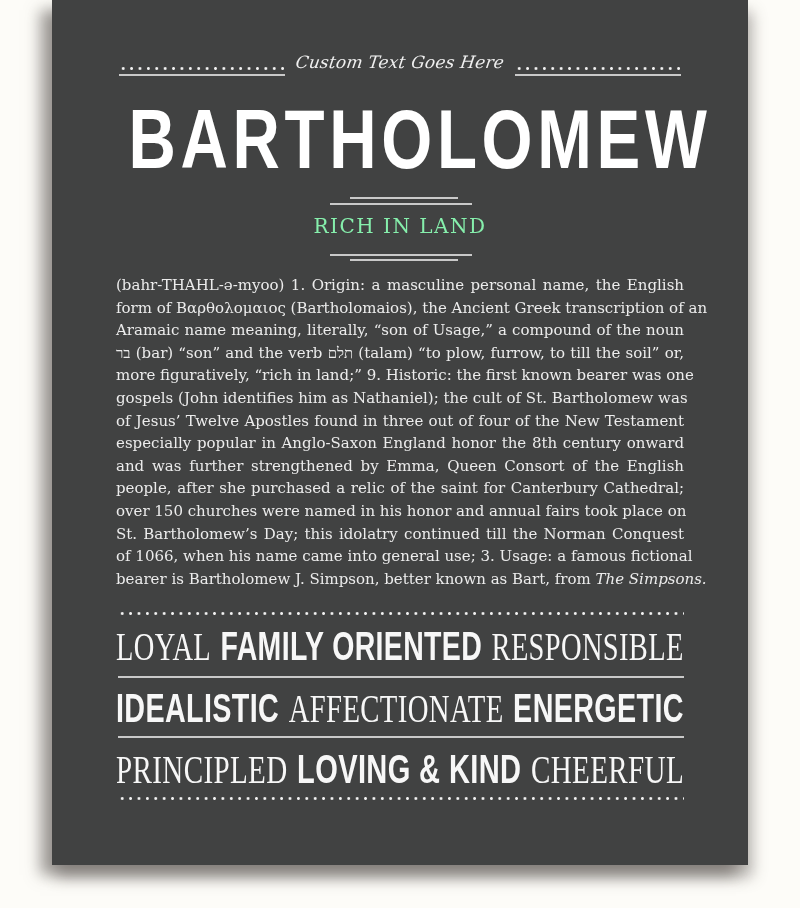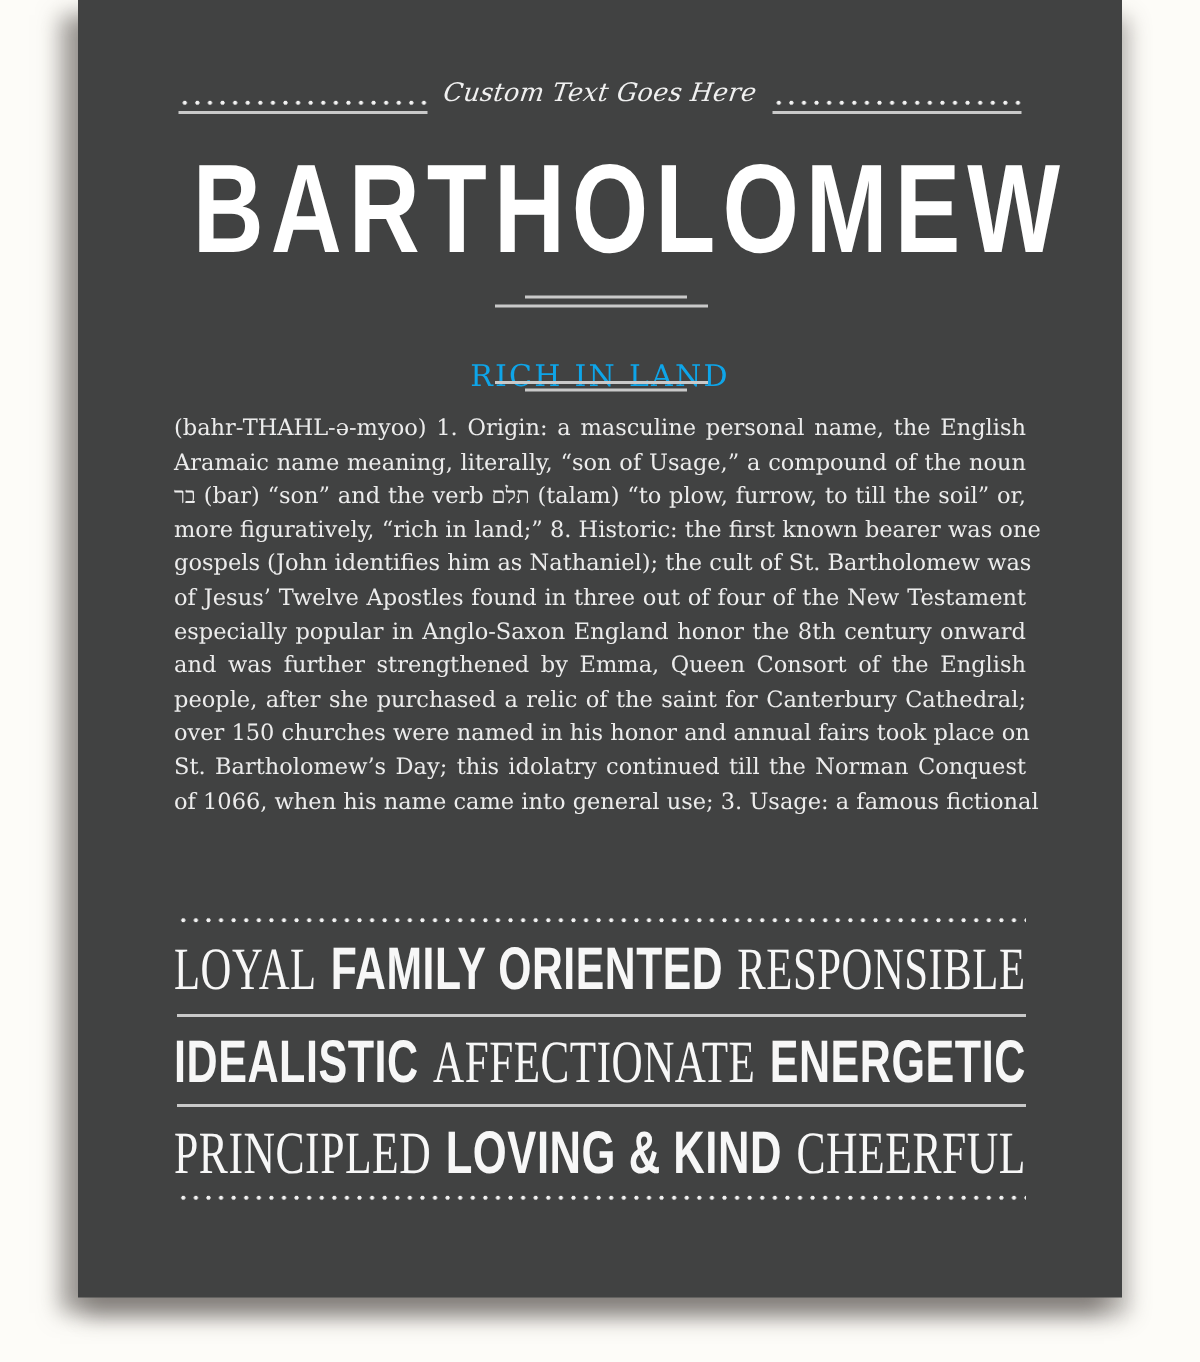--- a/index.html
+++ b/index.html
@@ -6,21 +6,21 @@
   body { width:800px; height:908px; background:#fdfcf8; position:relative; overflow:hidden; font-family:"DejaVu Serif", serif; }
   .poster {
     position:absolute; left:52px; top:0; width:696px; height:865px;
     background:#414242;
     box-shadow: -12px 10px 14px rgba(90,84,80,0.55), 4px 12px 14px rgba(90,84,80,0.45);
   }
   .dots { position:absolute; height:5px; background-image: radial-gradient(circle, #f2f2f2 1.2px, transparent 1.6px); background-size:8.4px 5px; background-repeat:repeat-x; }
   .rule { position:absolute; height:2px; background:#c9c9c9; }
   .script { position:absolute; left:0; right:0; top:52px; text-align:center; color:#f0f0f0; font-family:"DejaVu Serif", serif; font-style:italic; font-size:17px; transform: skewX(-8deg); letter-spacing:0.2px; }
   .title { position:absolute; left:0; right:0; top:97px; text-align:center; color:#ffffff; font-family:"Liberation Sans Narrow","Liberation Sans", sans-serif; font-weight:bold; font-size:84px; line-height:84px; letter-spacing:6px; transform: scaleX(0.78); transform-origin:center; }
-  .subtitle { position:absolute; left:0; right:0; top:214px; text-align:center; color:#0ea5e9; font-family:"DejaVu Serif", serif; font-size:20px; letter-spacing:1.5px;margin-top:24px; }
+  .subtitle { position:absolute; left:0; right:0; top:214px; text-align:center; color:#86efac; font-family:"DejaVu Serif", serif; font-size:20px; letter-spacing:1.5px; }
   .def { position:absolute; left:64px; width:568px; top:274px; color:#ececec; font-family:"DejaVu Serif", serif; font-size:15px; line-height:22.6px; text-align:justify; }
   .def .line { display:block; text-align:justify; text-align-last:justify; white-space:nowrap; word-spacing:0; }
   .def .line.last { text-align-last:justify; }
   .traits-row { position:absolute; left:64px; width:568px; color:#f7f7f7; white-space:nowrap; }
   .traits-row span { display:inline-block; }
   .t-light { font-family:"Liberation Serif", serif; font-weight:normal; }
   .t-bold { font-family:"Liberation Sans", sans-serif; font-weight:bold; }
   .row-inner { display:inline-block; transform-origin:left center; }
 </style>
 </head>
@@ -39,31 +39,33 @@
   <div class="rule" style="left:298px; top:197px; width:108px; height:1.5px;"></div>
   <div class="rule" style="left:278px; top:203px; width:142px; height:1.5px;"></div>
 
   <div class="subtitle">RICH IN LAND</div>
 
   <div class="rule" style="left:278px; top:254px; width:142px; height:1.5px;"></div>
   <div class="rule" style="left:298px; top:259px; width:108px; height:1.5px;"></div>
 
   <div class="def">
     <span class="line">(bahr-THAHL-ə-myoo)  1. Origin:  a masculine personal name, the English</span>
+    <span class="line">form of Βαρθολομαιος (Bartholomaios), the Ancient Greek transcription of an</span>
     <span class="line">Aramaic name meaning, literally, “son of Usage,” a compound of the noun</span>
     <span class="line">בר (bar) “son” and the verb תלם (talam) “to plow, furrow, to till the soil” or,</span>
-    <span class="line">more figuratively, “rich in land;”  8. Historic:  the first known bearer was one</span>
+    <span class="line">more figuratively, “rich in land;”  9. Historic:  the first known bearer was one</span>
     <span class="line">gospels (John identifies him as Nathaniel); the cult of St. Bartholomew was</span>
     <span class="line">of Jesus’ Twelve Apostles found in three out of four of the New Testament</span>
     <span class="line">especially popular in Anglo-Saxon England honor the 8th century onward</span>
     <span class="line">and was further strengthened by Emma, Queen Consort of the English</span>
     <span class="line">people, after she purchased a relic of the saint for Canterbury Cathedral;</span>
     <span class="line">over 150 churches were named in his honor and annual fairs took place on</span>
     <span class="line">St. Bartholomew’s Day; this idolatry continued till the Norman Conquest</span>
     <span class="line">of 1066, when his name came into general use;  3. Usage:  a famous fictional</span>
+    <span class="line last"><span>bearer is Bartholomew J. Simpson, better known as Bart, from </span><i>The Simpsons.</i></span>
   </div>
 
   <div class="dots" style="left:66px; top:611px; width:566px;"></div>
 
   <div class="traits-row" style="top:624px; height:44px;">
     <div class="row-inner trait-fit" style="font-size: 40px; line-height: 44px; letter-spacing: 0.5px; position: absolute; left: 0px; top: 0px; transform: scaleX(0.711779);">
       <span class="t-light">LOYAL</span>
       <span class="t-bold">FAMILY ORIENTED</span>
       <span class="t-light">RESPONSIBLE</span>
     </div>

